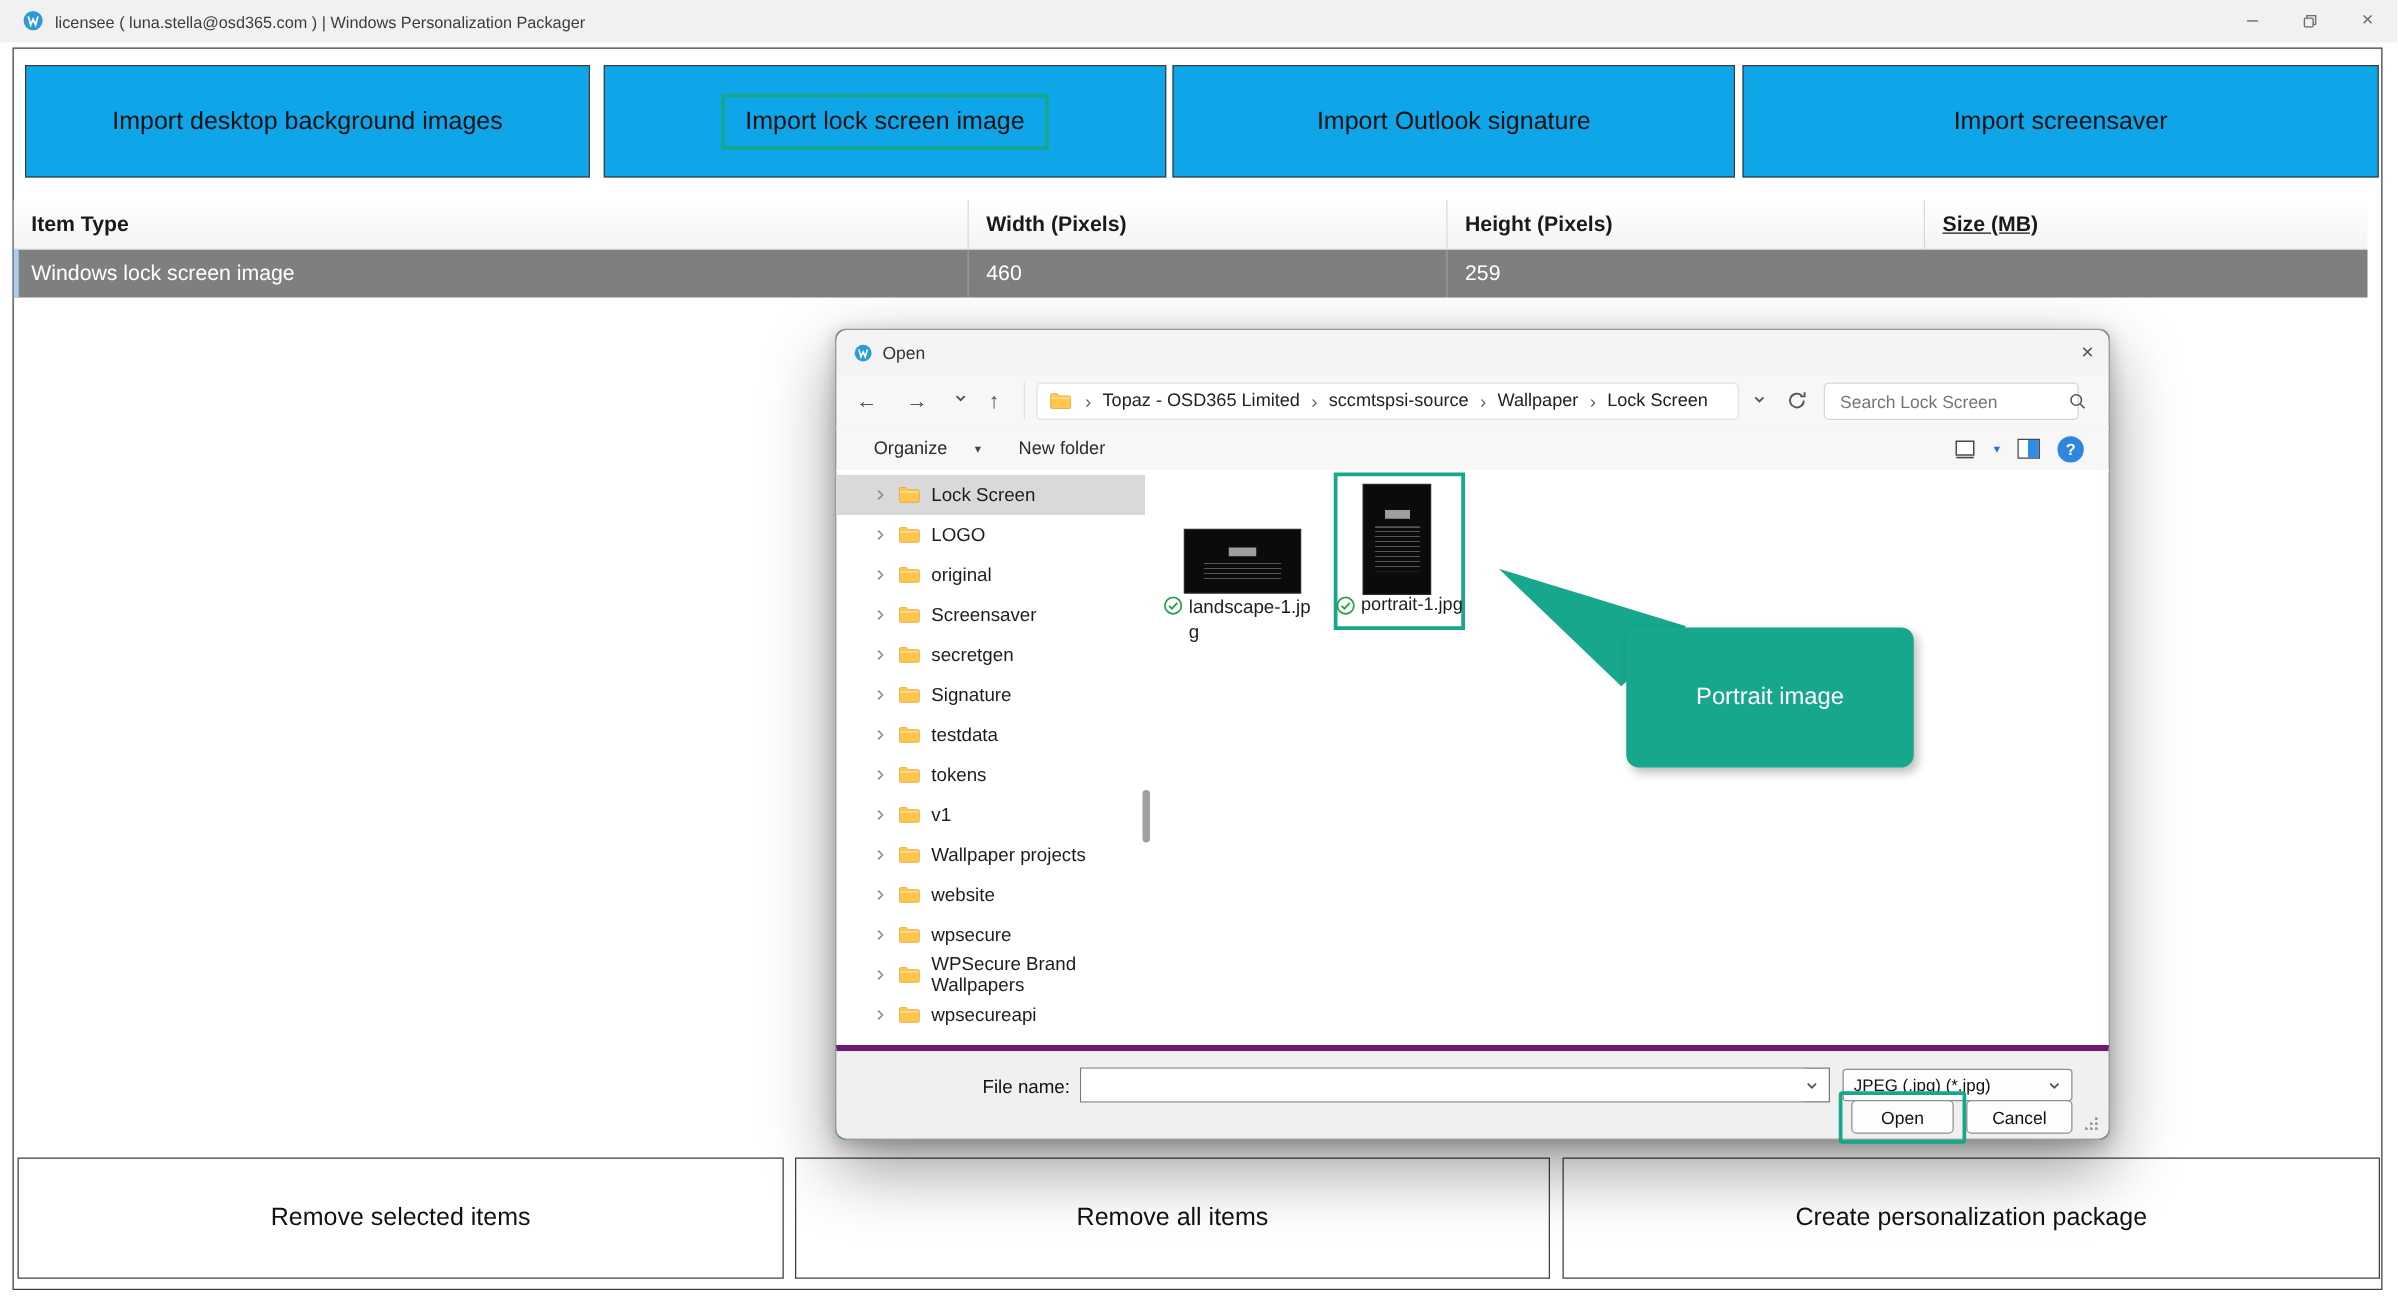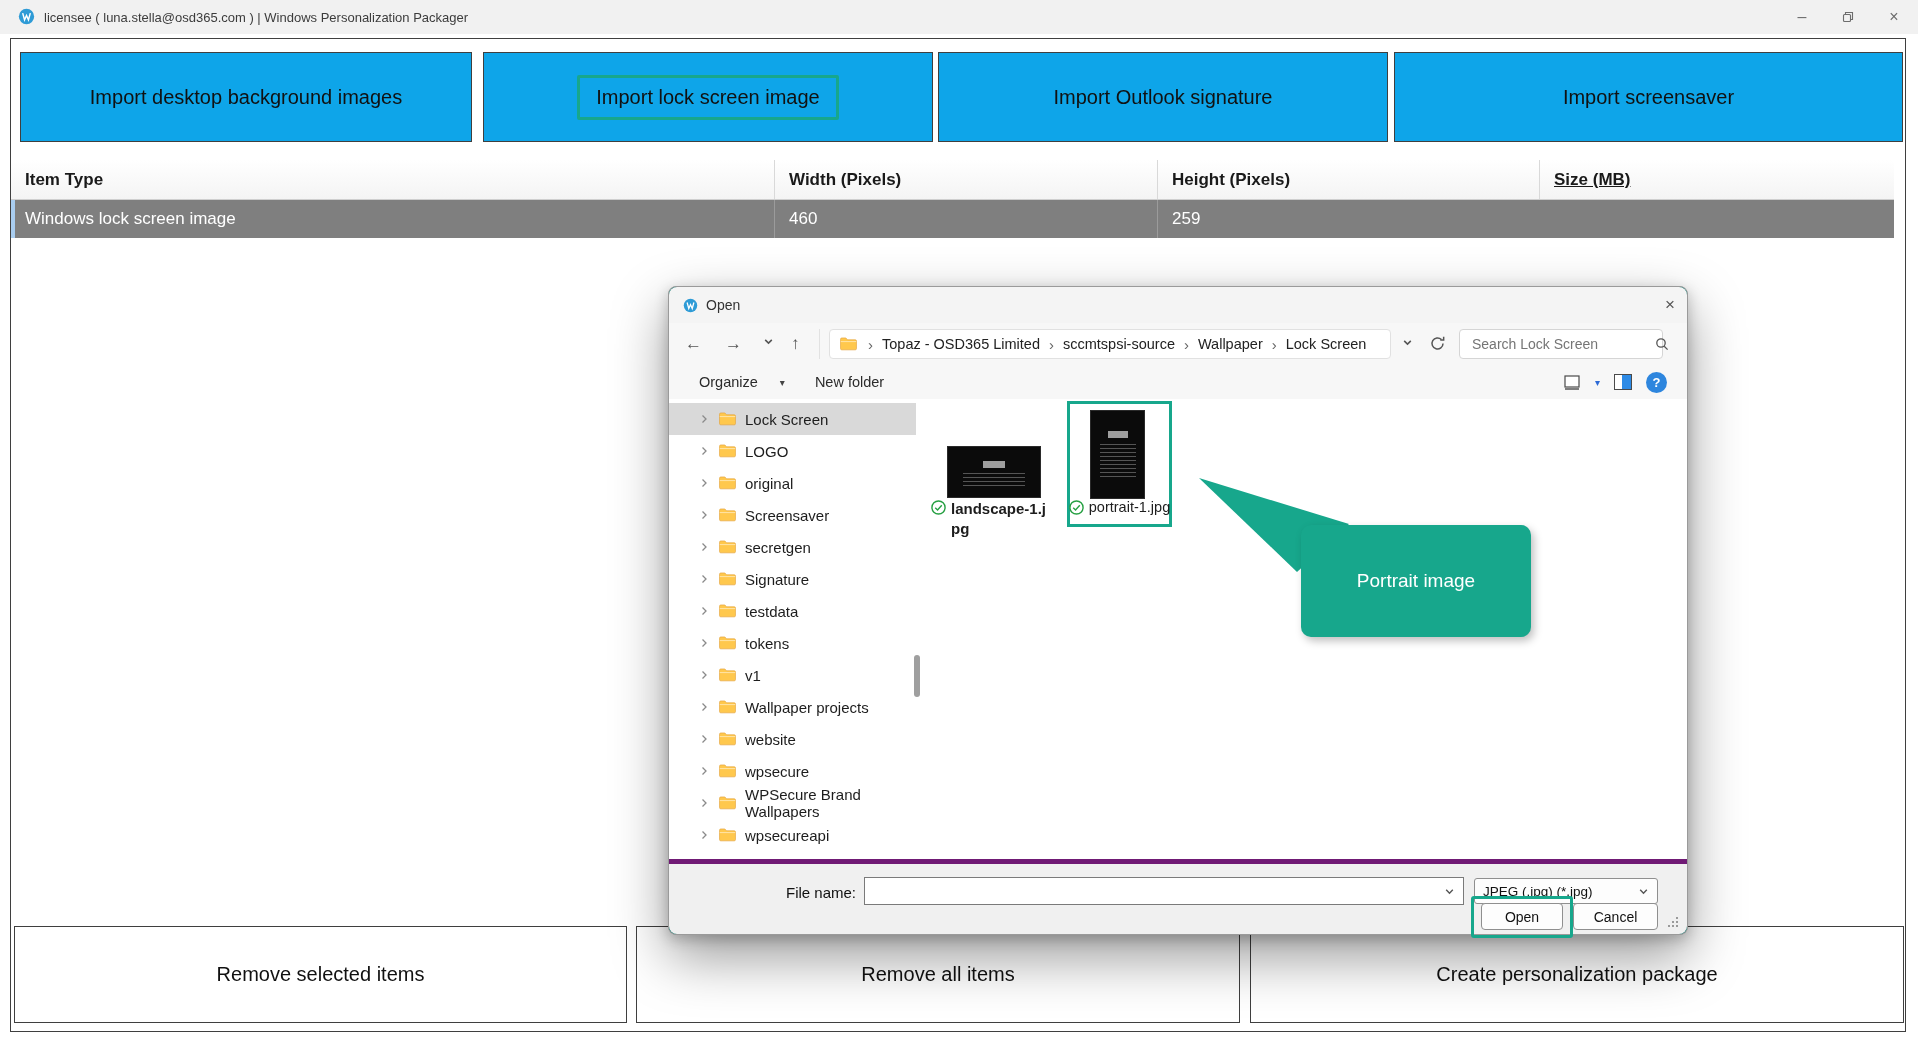--- a/index.html
+++ b/index.html
@@ -29,21 +29,21 @@
            background:#7f7f7f;color:#fff;font-size:17px;}
   .tbl-row .cell{display:flex;align-items:center;padding-left:14px;border-right:1px solid rgba(255,255,255,.22);}
   .tbl-row .cell:last-child{border-right:none;}
   .row-sliver{left:11px;top:200px;width:4px;height:38px;background:#a9cdf0;}
 
   
   .bot-btn{border:1px solid #3f3f3f;background:#fff;display:flex;align-items:center;justify-content:center;
            font-size:20px;color:#111;}
 
   
-  .dialog{left:668px;top:286px;width:1018px;height:647px;background:#0f766e;border:1px solid #9a9a9a;border-radius:8px;
+  .dialog{left:668px;top:263px;width:1018px;height:647px;background:#0f766e;border:1px solid #9a9a9a;border-radius:8px;
           box-shadow:0 22px 55px rgba(0,0,0,.40),0 4px 14px rgba(0,0,0,.22);}
   .dlg-title{left:0;top:0;width:1018px;height:36px;background:#f4f4f4;border-radius:8px 8px 0 0;display:flex;align-items:center;}
   .dlg-title-text{font-size:14px;color:#333;margin-left:8px;}
   .dlg-close{position:absolute;right:12px;top:8px;color:#555;font-size:17px;}
   .dlg-nav{left:0;top:36px;width:1018px;height:42px;background:#f7f7f7;border-bottom:1px solid #ececec;}
   .nav-ico{position:absolute;top:9px;color:#555;font-size:17px;line-height:24px;}
   .nav-divider{position:absolute;left:150px;top:6px;width:1px;height:30px;background:#e2e2e2;}
   .addressbar{position:absolute;left:160px;top:6px;width:562px;height:30px;background:#fff;border:1px solid #e1e1e1;
               border-radius:4px;display:flex;align-items:center;font-size:14.5px;color:#222;padding-left:10px;box-sizing:border-box;}
   .crumb-sep{color:#666;margin:0 9px;font-size:15px;}
@@ -452,21 +452,21 @@
         <span class="badge" style="top:14px;width:22px;height:7px;"></span>
         <span class="lines" style="top:26px;width:62px;height:16px;"></span>
       </div>
       <div class="file-label" style="left:262px;top:100px;width:118px;align-items:flex-start;">
         <span style="margin-top:1px;">
           <svg width="15" height="15" viewBox="0 0 16 16">
               <circle cx="8" cy="8" r="7" fill="#fff" stroke="#27a043" stroke-width="1.5"></circle>
               <polyline points="4.5,8.3 7,10.6 11.5,5.6" fill="none" stroke="#27a043" stroke-width="1.5"></polyline>
             </svg>
         </span>
-        <span style="width:100px;word-break:break-all;line-height:1.35;font-weight:bold;">landscape-1.jpg</span>
+        <span style="width:100px;word-break:break-all;line-height:1.35;">landscape-1.jpg</span>
       </div>
 
       <div class="portrait-hl" style="left:398px;top:2px;width:105px;height:126px;"></div>
       <div class="thumb" style="left:422px;top:12px;width:53px;height:87px;">
         <span class="badge" style="top:20px;width:20px;height:7px;"></span>
         <span class="lines" style="top:33px;width:36px;height:36px;"></span>
       </div>
       <div class="file-label" style="left:398px;top:100px;width:105px;justify-content:center;font-size:14.5px;white-space:nowrap;">
         <span style="margin-top:1px;">
           <svg width="15" height="15" viewBox="0 0 16 16">

